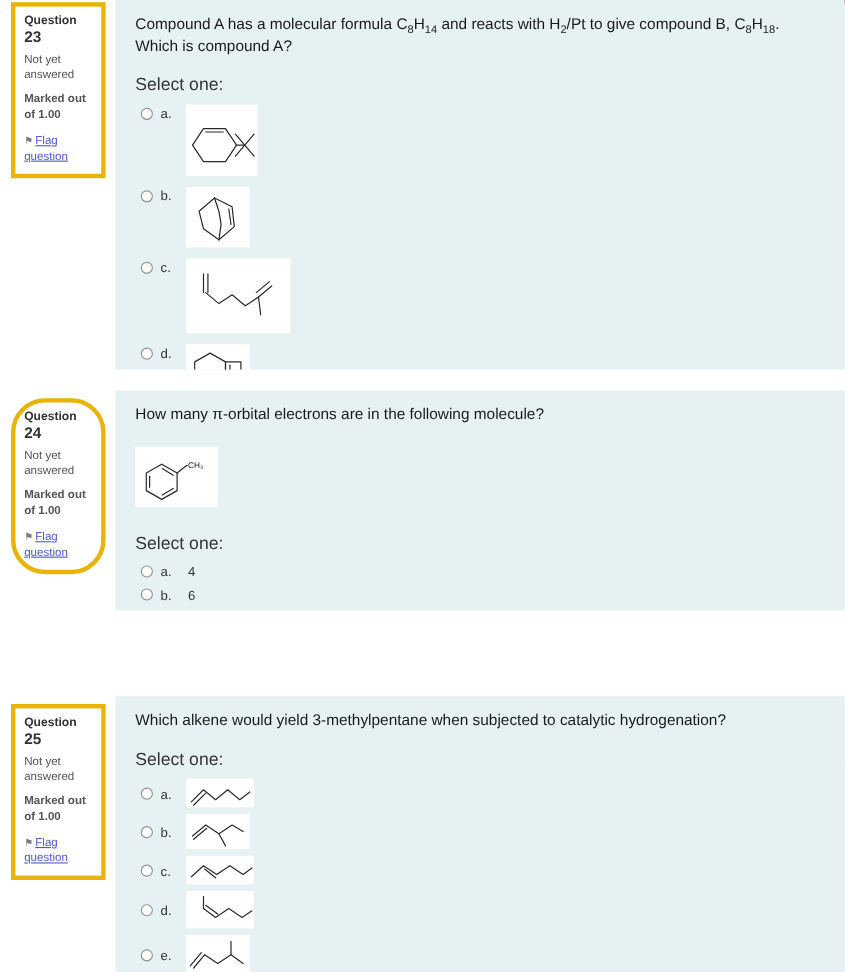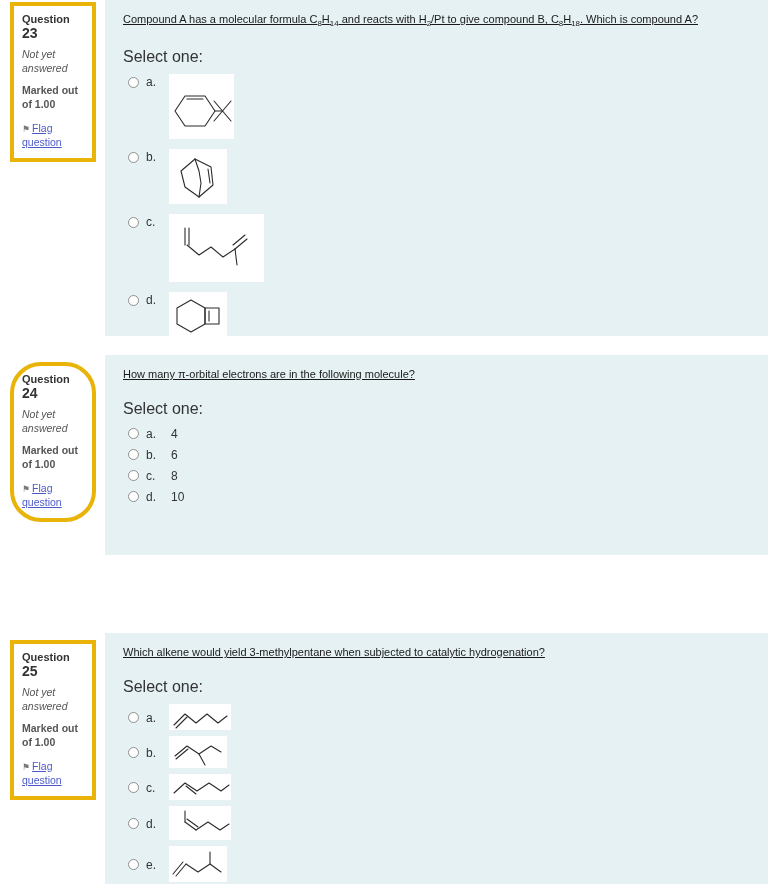--- a/index.html
+++ b/index.html
@@ -15,30 +15,30 @@
     font-family:"Liberation Sans", sans-serif;color:var(--text);overflow:hidden;
   }
   .red-strip{position:absolute;top:0;right:0;width:57px;height:4px;background:var(--accent-red);}
   
   .side{
     position:absolute;left:10px;width:86px;background:#fff;
     border:4px solid #eab308;padding:7px 8px 9px;font-size:10.5px;color:#555;
   }
   .q-title{color:#333;font-weight:bold;font-size:11px;margin-bottom:7px;}
   .q-title .num{font-size:14px;}
-  .q-status{margin-bottom:9px;line-height:1.3;font-style:italic;}
+  .q-status{margin-bottom:9px;line-height:1.3;}
   .q-marked{margin-bottom:9px;line-height:1.3;font-weight:bold;}
   .q-flag{color:var(--link-color);line-height:1.35;display:block;}
   .flag-ic{color:#7a7a7a;font-size:9px;text-decoration:none;display:inline-block;margin-right:2px;}
   
   .panel{
     position:absolute;left:105px;width:663px;background:var(--panel-bg);
     padding:13px 18px;overflow:hidden;
   }
-  .q-text{font-size:11px;color:#1a1a1a;margin-bottom:4px;text-decoration:underline;}
+  .q-text{font-size:14px;color:#1a1a1a;margin-bottom:4px;}
   .q-text sub{font-size:0.72em;}
   .select-label{font-size:16px;margin-top:20px;margin-bottom:8px;}
   .opt{display:flex;align-items:flex-start;gap:7px;margin:4px 0 10px 5px;}
   .opt.center{align-items:center;margin:2px 0 6px 5px;}
   .radio{
     width:11px;height:11px;border:1px solid #8f8f8f;border-radius:50%;
     background:#fff;flex:0 0 auto;margin-top:3px;
   }
   .opt.center .radio{margin-top:0;}
   .letter{font-size:12px;color:#333;width:16px;flex:0 0 auto;margin-top:1px;}
@@ -133,20 +133,32 @@
     <span>Question</span>
     <span class="num">24</span>
   </div>
   <div class="q-status">Not yet answered</div>
   <div class="q-marked">Marked out of 1.00</div>
   <a href="#" class="q-flag"><span class="flag-ic">⚑</span><span>Flag question</span></a>
 </div>
 
 <div class="panel" id="panel-24">
   <div class="q-text">How many π-orbital electrons are in the following molecule?</div>
+  <div style="margin-top:22px;">
+    <span class="imgbox">
+      <svg width="75" height="55" viewBox="0 0 75 55">
+        <polygon points="24,16 38,24 38,40 24,48 10,40 10,24"></polygon>
+        <line x1="24.5" y1="20" x2="34.5" y2="26"></line>
+        <line x1="34.5" y1="38" x2="24.5" y2="44"></line>
+        <line x1="13" y1="27" x2="13" y2="37"></line>
+        <line x1="38" y1="24" x2="47" y2="17"></line>
+        <text x="48" y="19">CH₃</text>
+      </svg>
+    </span>
+  </div>
   <div class="select-label">Select one:</div>
 
   <div class="opt center txtopt">
     <span class="radio"></span>
     <span class="letter">a.</span>
     <span class="optval">4</span>
   </div>
   <div class="opt center txtopt">
     <span class="radio"></span>
     <span class="letter">b.</span>

